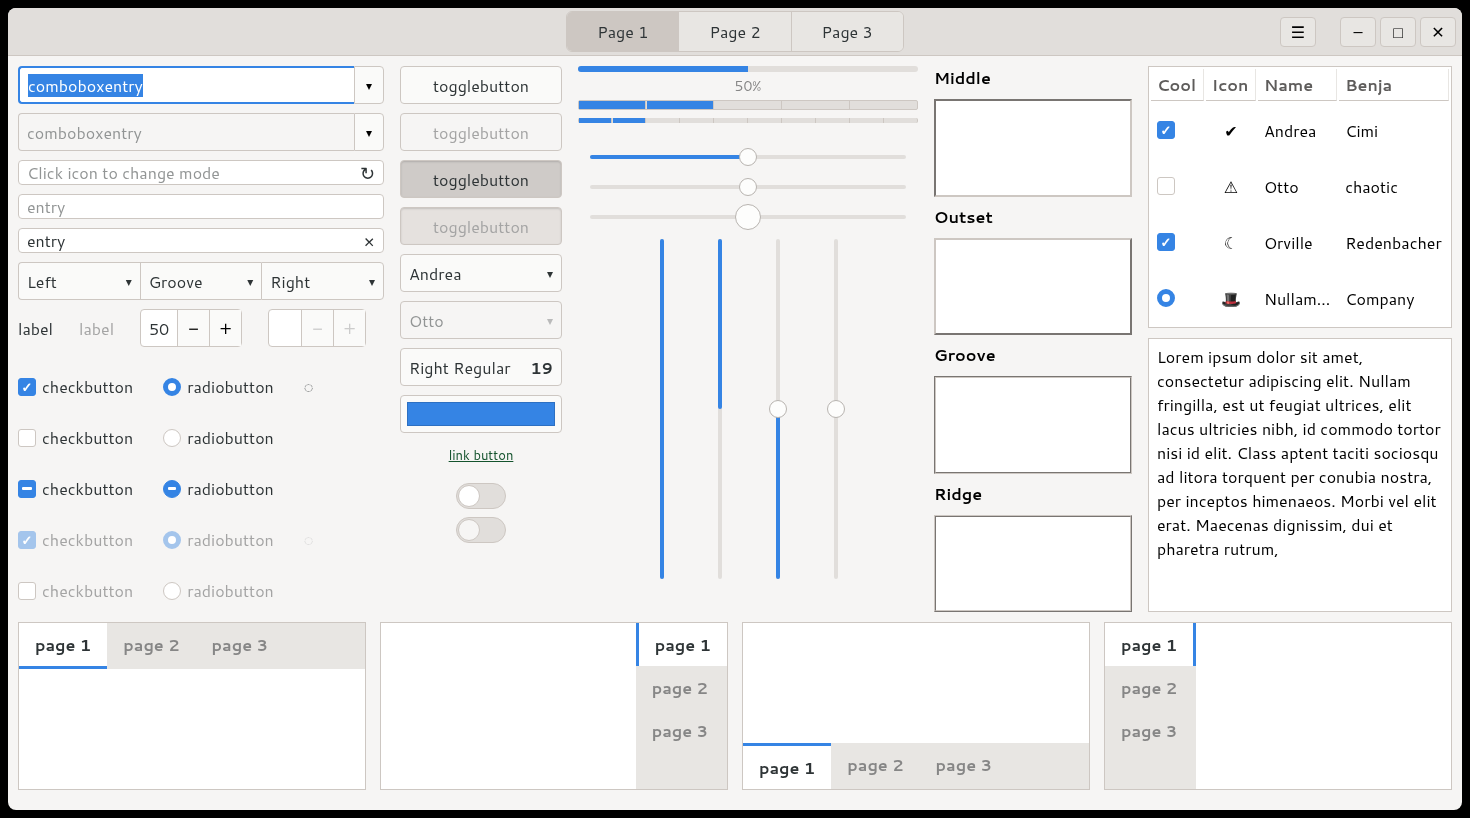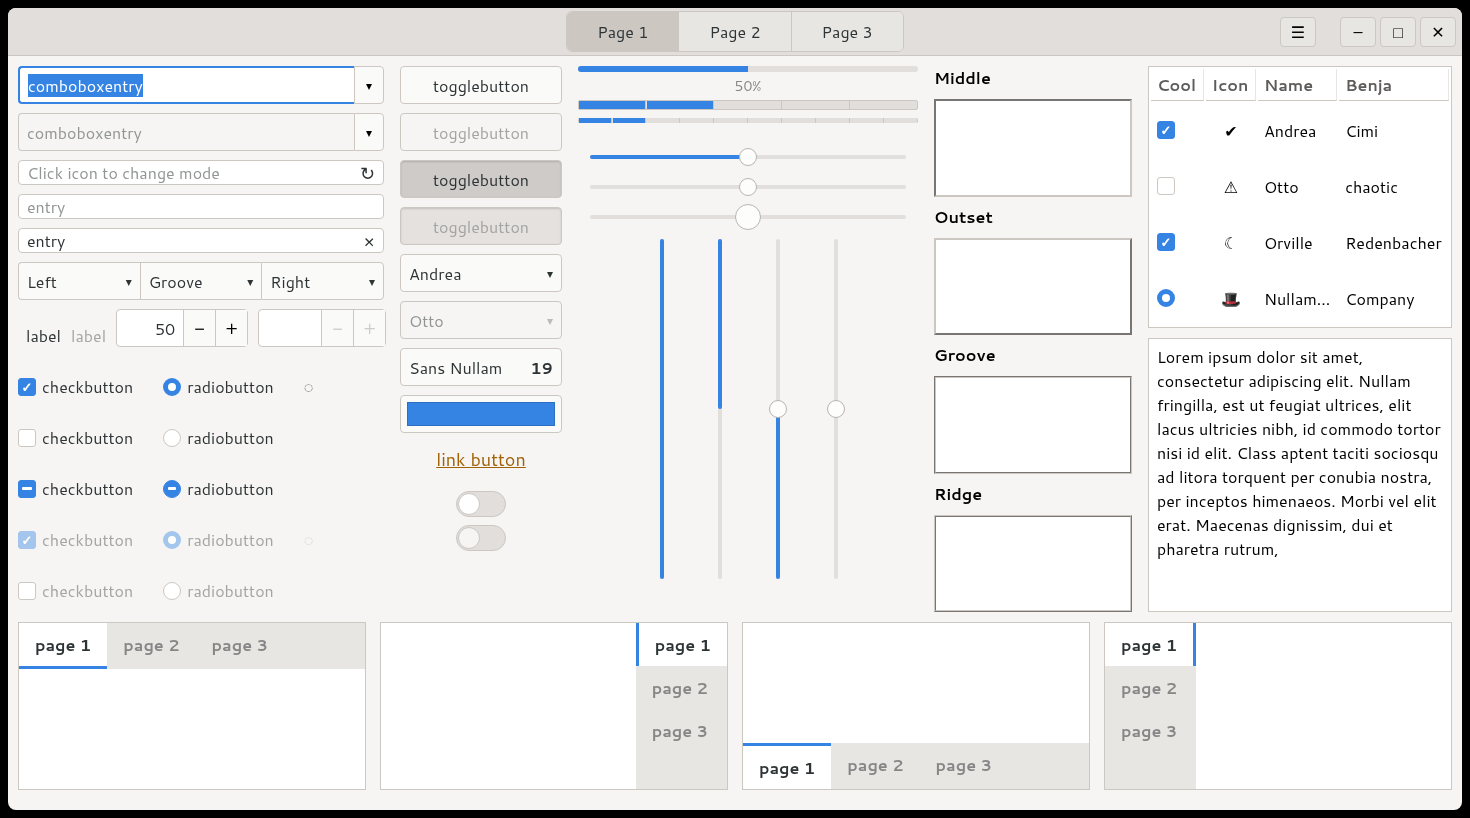--- a/index.html
+++ b/index.html
@@ -40,24 +40,24 @@
 .entry-icon { position: relative; }
 .entry-icon .icon-right { position: absolute; right: 8px; top: 50%; transform: translateY(-50%); }
 .entry-icon .icon-refresh { font-size: 18px; }
 .entry-icon .icon-clear { font-size: 18px; cursor: pointer; }
 
 .linked { display: flex; height: 38px; }
 .linked .combo { border-radius: 0; border-right: none; }
 .linked .combo:first-child { border-radius: 4px 0 0 4px; }
 .linked .combo:last-child { border-radius: 0 4px 4px 0; border-right: 1px solid #cdc7c2; }
 
-.row-h { display: flex; gap: 10px; align-items: flex-end; margin-left: 8px; }
+.row-h { display: flex; gap: 26px; align-items: center; }
 .label { font-size: 16px; color: #2e3436; }
 .label.dim { color: #a4a4a4; }
-.spinbutton { display: flex; border: 1px solid #cdc7c2; border-radius: 4px; height: 38px; background: #fff; padding-left: 30px; }
+.spinbutton { display: flex; border: 1px solid #cdc7c2; border-radius: 4px; height: 38px; background: #fff; }
 .spinbutton .val { width: 36px; display: flex; align-items: center; justify-content: center; font-size: 16px; color: #2e3436; }
 .spinbutton .sbtn { width: 32px; display: flex; align-items: center; justify-content: center; border-left: 1px solid #cdc7c2; cursor: pointer; background: #fafaf9; font-size: 18px; }
 .spinbutton.disabled { color: #ccc; }
 .spinbutton.disabled .sbtn { color: #ccc; cursor: default; }
 .spinbutton.disabled .val { color: #e0e0e0; width: 32px; }
 
 .ck-row { display: flex; align-items: center; gap: 30px; margin-top: 19px; }
 .ck-group { display: flex; align-items: center; gap: 6px; font-size: 16px; color: #2e3436; }
 .ck-group.dim { color: #a4a4a4; }
 .checkbox, .radio { width: 18px; height: 18px; border: 1px solid #cdc7c2; display: flex; align-items: center; justify-content: center; }
@@ -78,21 +78,21 @@
 .btn-gtk { text-align: center; justify-content: center; background: #fafaf9; cursor: pointer; }
 .btn-gtk.active { background: #cfcbc8; box-shadow: inset 0 1px 2px rgba(0,0,0,0.15); }
 .btn-gtk.disabled { background: #f6f5f4; color: #a4a4a4; cursor: default; }
 .btn-gtk.active.disabled { background: #e5e1de; }
 .font-btn { justify-content: space-between; background: #fafaf9; cursor: pointer; }
 .font-size-v { font-weight: bold; }
 .color-btn { padding: 6px; background: #fafaf9; cursor: pointer; }
 .color-swatch { width: 100%; height: 100%; background: #3584e4; border: 1px solid rgba(0,0,0,0.15); }
 .file-btn { justify-content: space-between; background: #fafaf9; cursor: pointer; }
 .file-btn .file-icon { font-size: 14px; }
-.link-btn { text-align: center; color: #a16207; text-decoration: underline; font-size: 18px; cursor: pointer; padding: 4px; }
+.link-btn { text-align: center; color: #14532d; text-decoration: underline; font-size: 13px; cursor: pointer; padding: 4px; }
 .switches { display: flex; flex-direction: column; align-items: center; gap: 8px; margin-top: 6px; }
 .switch { width: 50px; height: 26px; border-radius: 13px; background: #e1dedb; border: 1px solid #cdc7c2; position: relative; cursor: pointer; }
 .switch .knob { width: 22px; height: 22px; border-radius: 50%; background: #fff; border: 1px solid #cdc7c2; position: absolute; top: 1px; left: 1px; }
 .switch.dim .knob { background: #f6f5f4; }
 
 .progress { height: 6px; background: #e1dedb; border-radius: 3px; overflow: hidden; position: relative; }
 .progress .fill { height: 100%; background: #3584e4; }
 .progress-label { display: flex; align-items: center; justify-content: center; font-size: 14px; color: #868686; height: 16px; }
 .level { height: 10px; background: #e1dedb; border-radius: 2px; display: flex; gap: 1px; border: 1px solid #cdc7c2; }
 .level .seg { flex: 1; border-right: 1px solid #cdc7c2; }
@@ -287,21 +287,21 @@
         <div class="btn-gtk active disabled">togglebutton</div>
         <div class="combo">
             <span>Andrea</span>
             <span class="arrow">▾</span>
           </div>
         <div class="combo disabled">
             <span>Otto</span>
             <span class="arrow">▾</span>
           </div>
         <div class="font-btn">
-            <span>Sans Nullam</span>
+            <span>Right Regular</span>
             <span class="font-size-v">19</span>
           </div>
         <div class="color-btn">
             <div class="color-swatch"></div>
           </div>
         <div class="link-btn">link button</div>
         <div class="switches">
           <div class="switch">
               <div class="knob"></div>
             </div>

